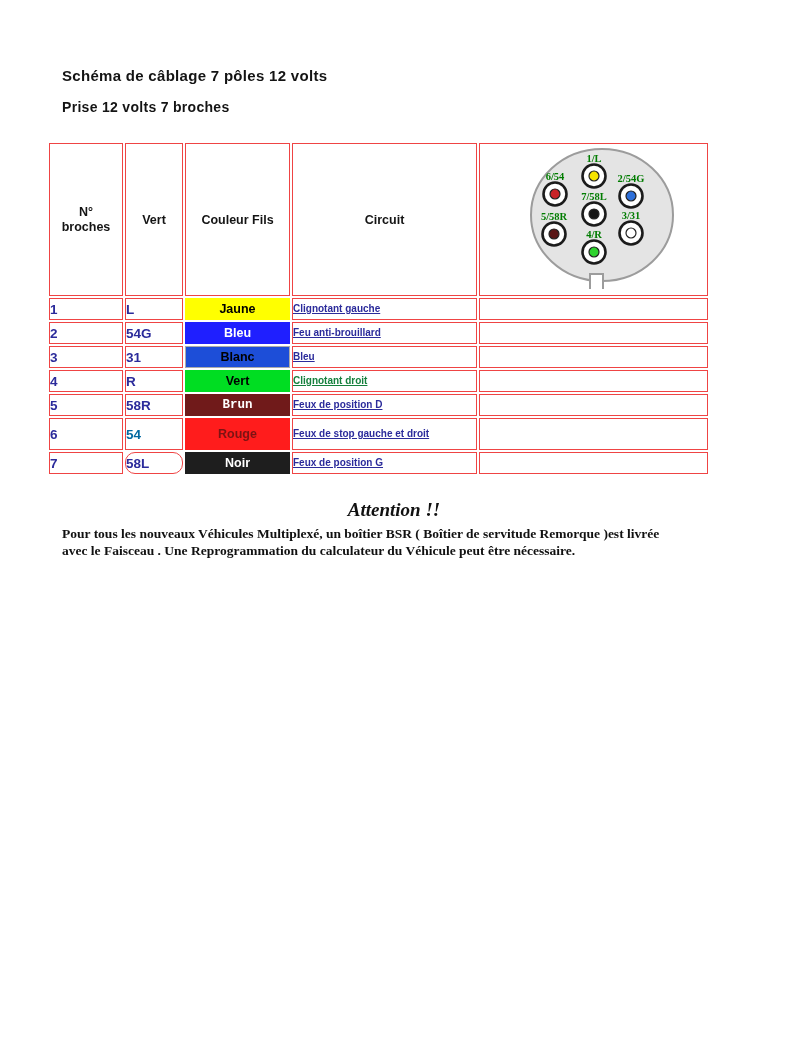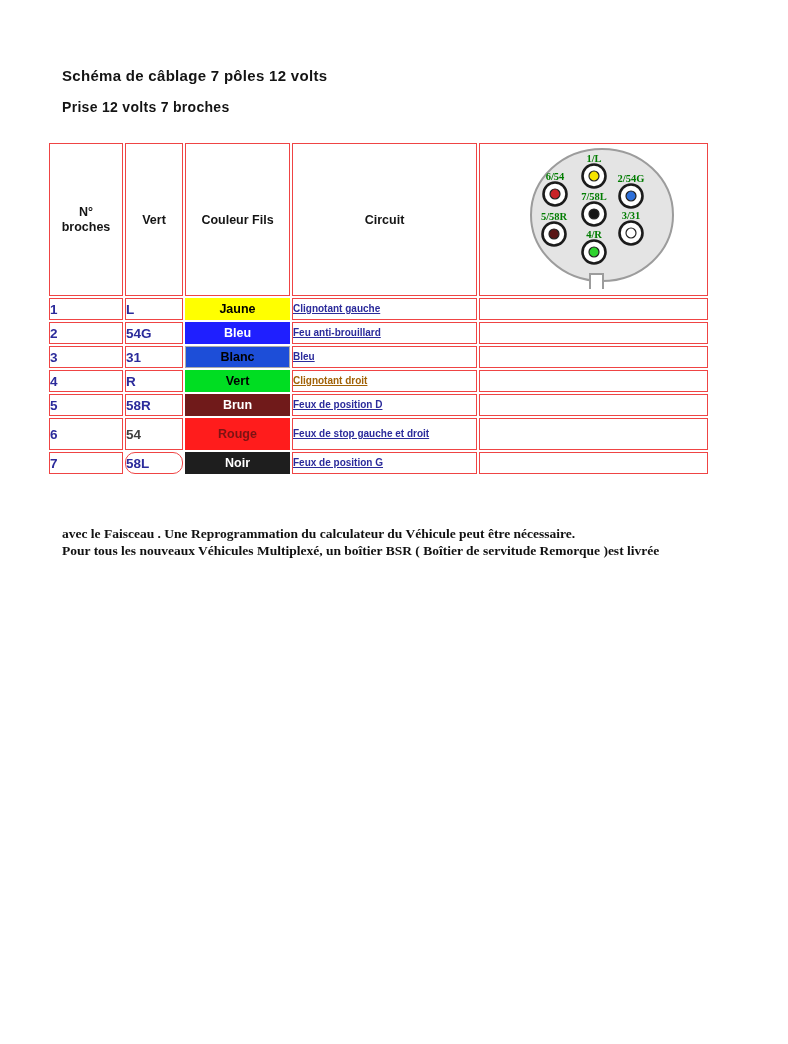--- a/index.html
+++ b/index.html
@@ -157,47 +157,48 @@
           <td class="cell-n" style="color: rgb(43, 43, 155);">3</td>
           <td class="cell-code" style="color: rgb(43, 43, 155);">31</td>
           <td class="cell-couleur" style="color: rgb(0, 0, 0); background: #1d4ed8; border-color: rgb(171, 171, 171);">Blanc</td>
           <td class="cell-circuit" style="color: rgb(43, 43, 155);">Bleu</td>
           <td class="cell-empty"></td>
         </tr>
         <tr>
           <td class="cell-n" style="color: rgb(43, 43, 155);">4</td>
           <td class="cell-code" style="color: rgb(43, 43, 155);">R</td>
           <td class="cell-couleur" style="color: rgb(0, 0, 0); background: rgb(0, 221, 34); border-color: transparent;">Vert</td>
-          <td class="cell-circuit" style="color: #a16207;">Clignotant droit</td>
+          <td class="cell-circuit" style="color: #15803d;">Clignotant droit</td>
           <td class="cell-empty"></td>
         </tr>
         <tr>
           <td class="cell-n" style="color: rgb(43, 43, 155);">5</td>
           <td class="cell-code" style="color: rgb(43, 43, 155);">58R</td>
-          <td class="cell-couleur" style="color: rgb(255, 255, 255); background: rgb(112, 26, 26); border-color: transparent;">Brun</td>
+          <td class="cell-couleur" style="color: rgb(255, 255, 255); background: rgb(112, 26, 26); border-color: transparent; font-family: Liberation Mono, monospace;">Brun</td>
           <td class="cell-circuit" style="color: rgb(43, 43, 155);">Feux de position D</td>
           <td class="cell-empty"></td>
         </tr>
         <tr>
           <td class="cell-n" style="color: rgb(43, 43, 155);">6</td>
-          <td class="cell-code" style="color: #404040; margin-top: 33px;">54</td>
+          <td class="cell-code" style="color: #0369a1; margin-top: 33px;">54</td>
           <td class="cell-couleur" style="color: rgb(124, 19, 19); background: rgb(255, 28, 28); border-color: transparent;">Rouge</td>
           <td class="cell-circuit" style="color: rgb(43, 43, 155);">Feux de stop gauche et droit</td>
           <td class="cell-empty"></td>
         </tr>
         <tr>
           <td class="cell-n" style="color: rgb(43, 43, 155);">7</td>
           <td class="cell-code" style="color: rgb(43, 43, 155); border-radius: 10px;">58L</td>
           <td class="cell-couleur" style="color: rgb(255, 255, 255); background: rgb(30, 30, 30); border-color: transparent;">Noir</td>
           <td class="cell-circuit" style="color: rgb(43, 43, 155); margin-top: 41px;">Feux de position G</td>
           <td class="cell-empty"></td>
         </tr>
       </tbody>
   </table>
 
+  <div class="attention-heading">Attention !!</div>
 
   <div class="attention-body">
+    <div>Pour tous les nouveaux Véhicules Multiplexé, un boîtier BSR ( Boîtier de servitude Remorque )est livrée</div>
     <div>avec le Faisceau . Une Reprogrammation du calculateur du Véhicule peut être nécessaire.</div>
-    <div>Pour tous les nouveaux Véhicules Multiplexé, un boîtier BSR ( Boîtier de servitude Remorque )est livrée</div>
   </div>
 
 
 </div>
 
 </body></html>

